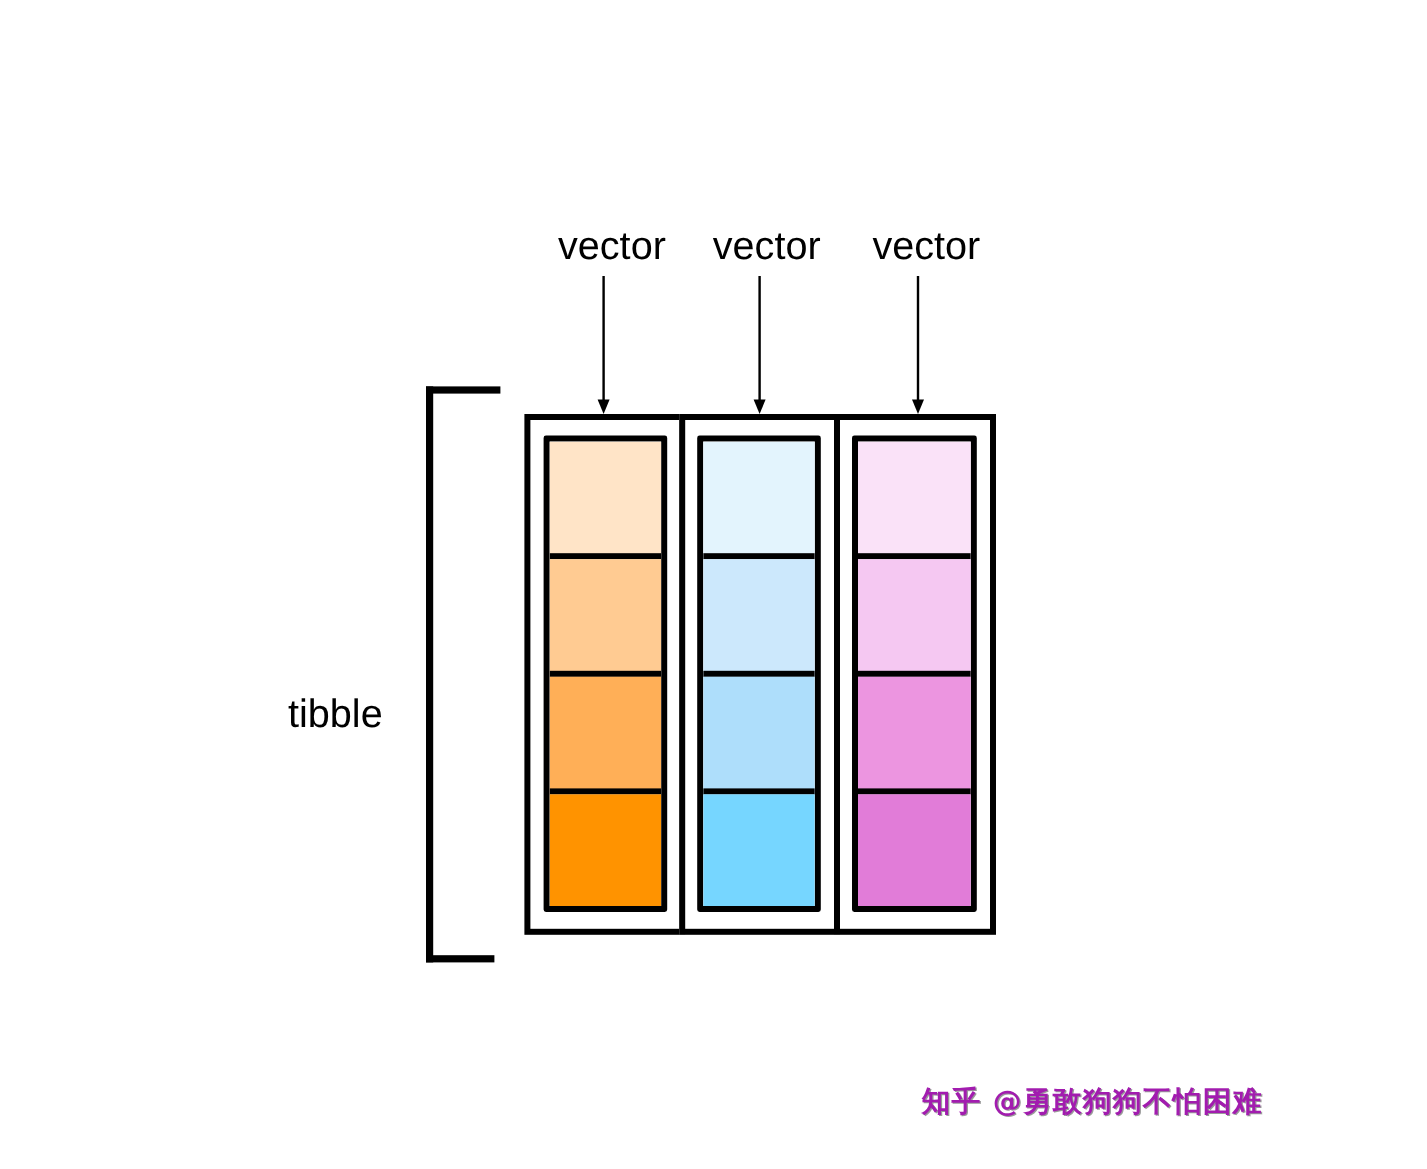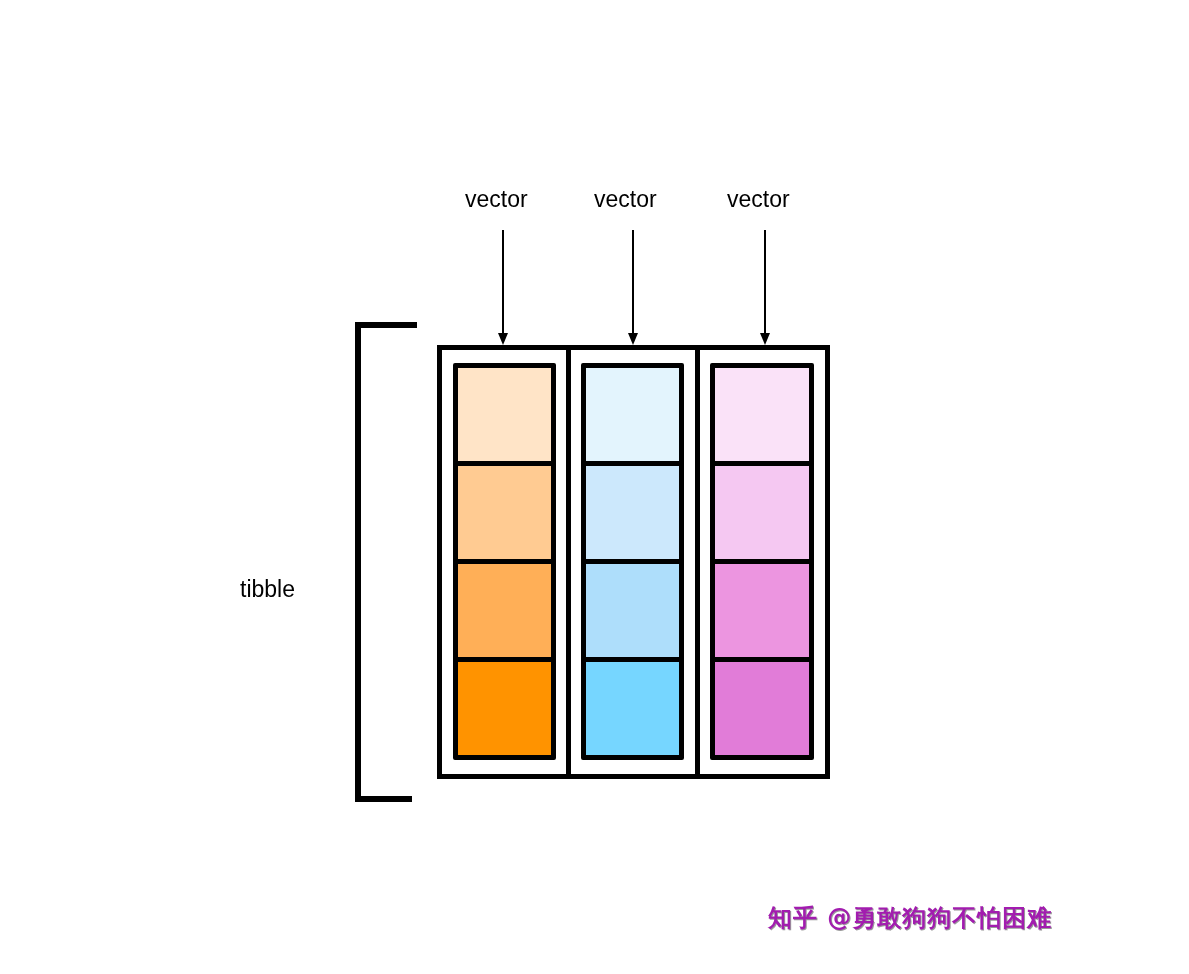--- a/index.html
+++ b/index.html
@@ -1,17 +1,17 @@
 <!DOCTYPE html>
 <html><head>
 <meta charset="utf-8">
 <style>
   html, body { margin:0; padding:0; background:#ffffff; }
   body { width:1189px; height:974px; position:relative; overflow:hidden; font-family:"Liberation Sans", sans-serif; }
-  .label { position:absolute; font-size:23px; color:#000; white-space:nowrap; }
+  .label { position:absolute; font-size:33px; color:#000; white-space:nowrap; }
   .arrow-line { position:absolute; width:1.5px; background:#000; }
   .arrow-head { position:absolute; width:0; height:0; border-left:5px solid transparent; border-right:5px solid transparent; border-top:12px solid #000; }
   .outer { position:absolute; border:5px solid #000; box-sizing:border-box; background:#fff; }
   .inner { position:absolute; border:5px solid #000; box-sizing:border-box; display:flex; flex-direction:column; border-radius:2px; overflow:hidden; }
   .cell { flex:1; border-bottom:5px solid #000; }
   .cell:last-child { border-bottom:none; }
   .bracket { position:absolute; background:#000; }
   .watermark { position:absolute; left:768px; top:902px; font-size:24px; color:#a21caf; font-family:"DejaVu Sans", sans-serif; letter-spacing:1px; text-shadow:1px 1px 0 #9a9a9a;font-weight:bold; }
 </style>
 </head>

